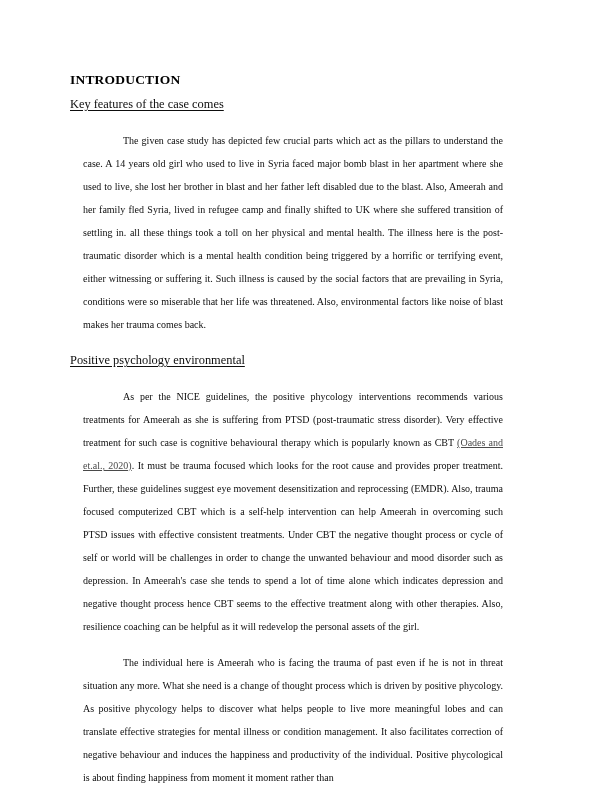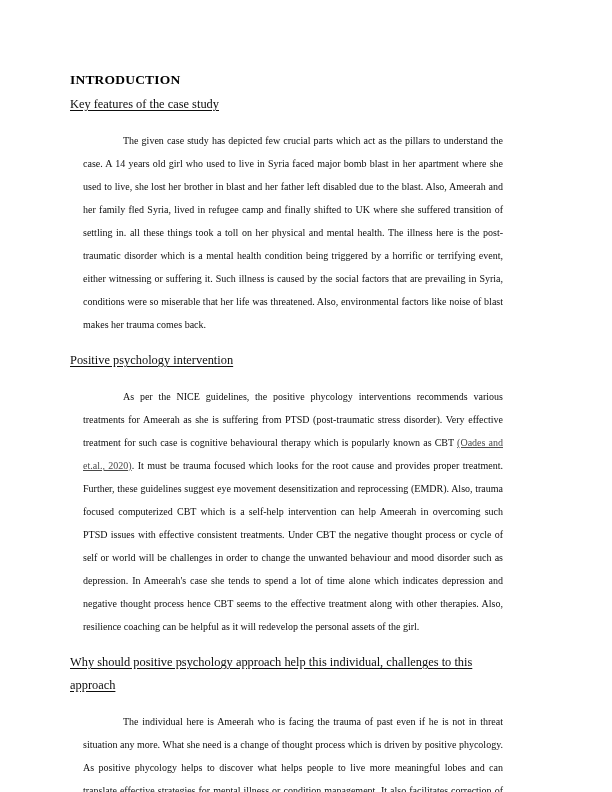--- a/index.html
+++ b/index.html
@@ -51,25 +51,24 @@
     text-decoration: underline;
   }
 </style>
 </head>
 <body>
 
 <div class="page">
 
   <h1 class="doc-heading">INTRODUCTION</h1>
 
-  <p class="sub-heading"><span class="u">Key features of the case study</span></p>
+  <p class="sub-heading"><span class="u">Key features of the case comes</span></p>
 
   <p class="body-par">The given case study has depicted few crucial parts which act as the pillars to understand the case. A 14 years old girl who used to live in Syria faced major bomb blast in her apartment where she used to live, she lost her brother in blast and her father left disabled due to the blast. Also, Ameerah and her family fled Syria, lived in refugee camp and finally shifted to UK where she suffered transition of settling in. all these things took a toll on her physical and mental health. The illness here is the post-traumatic disorder which is a mental health condition being triggered by a horrific or terrifying event, either witnessing or suffering it. Such illness is caused by the social factors that are prevailing in Syria, conditions were so miserable that her life was threatened. Also, environmental factors like noise of blast makes her trauma comes back.</p>
 
-  <p class="sub-heading"><span class="u">Positive psychology intervention</span></p>
+  <p class="sub-heading"><span class="u">Positive psychology environmental</span></p>
 
   <p class="body-par"><span>As per the NICE guidelines, the positive phycology interventions recommends various treatments for Ameerah as she is suffering from PTSD (post-traumatic stress disorder). Very effective treatment for such case is cognitive behavioural therapy which is popularly known as CBT </span><span class="cite">(Oades and et.al., 2020)</span><span>. It must be trauma focused which looks for the root cause and provides proper treatment. Further, these guidelines suggest eye movement desensitization and reprocessing (EMDR). Also, trauma focused computerized CBT which is a self-help intervention can help Ameerah in overcoming such PTSD issues with effective consistent treatments. Under CBT the negative thought process or cycle of self or world will be challenges in order to change the unwanted behaviour and mood disorder such as depression. In Ameerah's case she tends to spend a lot of time alone which indicates depression and negative thought process hence CBT seems to the effective treatment along with other therapies. Also, resilience coaching can be helpful as it will redevelop the personal assets of the girl.</span></p>
 
-  <p class="sub-heading"><span class="u">Why should positive psychology approach help this individual, challenges to this approach</span></p>
 
   <p class="body-par">The individual here is Ameerah who is facing the trauma of past even if he is not in threat situation any more. What she need is a change of thought process which is driven by positive phycology. As positive phycology helps to discover what helps people to live more meaningful lobes and can translate effective strategies for mental illness or condition management. It also facilitates correction of negative behaviour and induces the happiness and productivity of the individual. Positive phycological is about finding happiness from moment it moment rather than</p>
 
 </div>
 
 </body></html>

